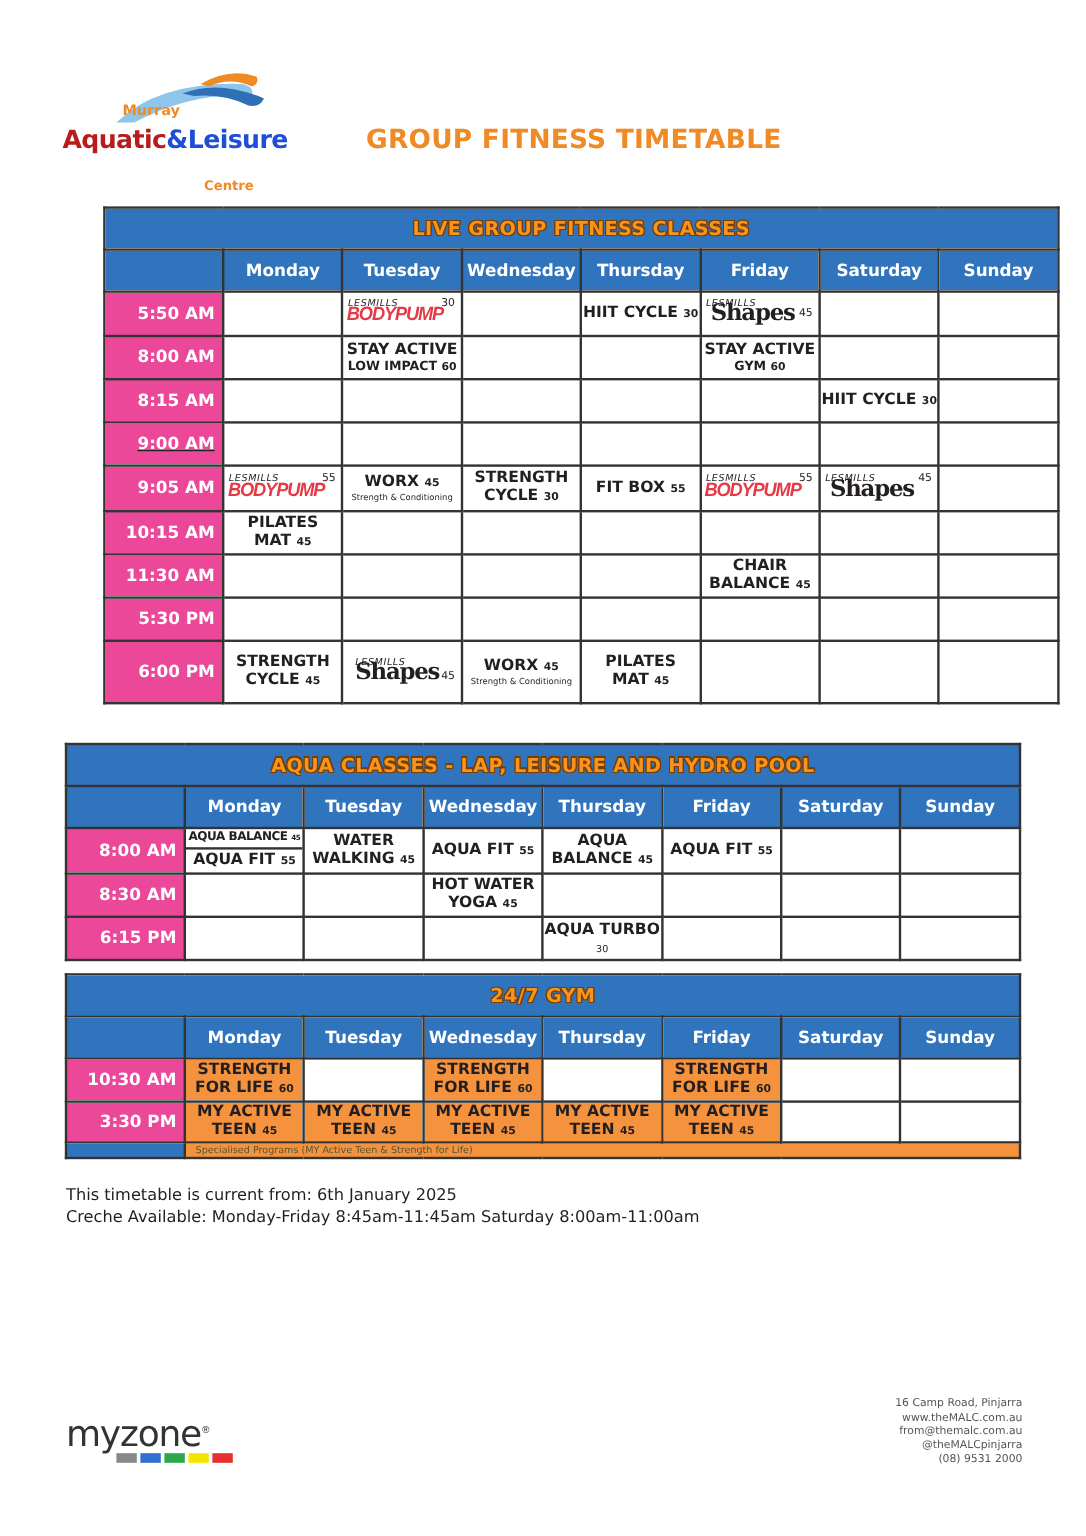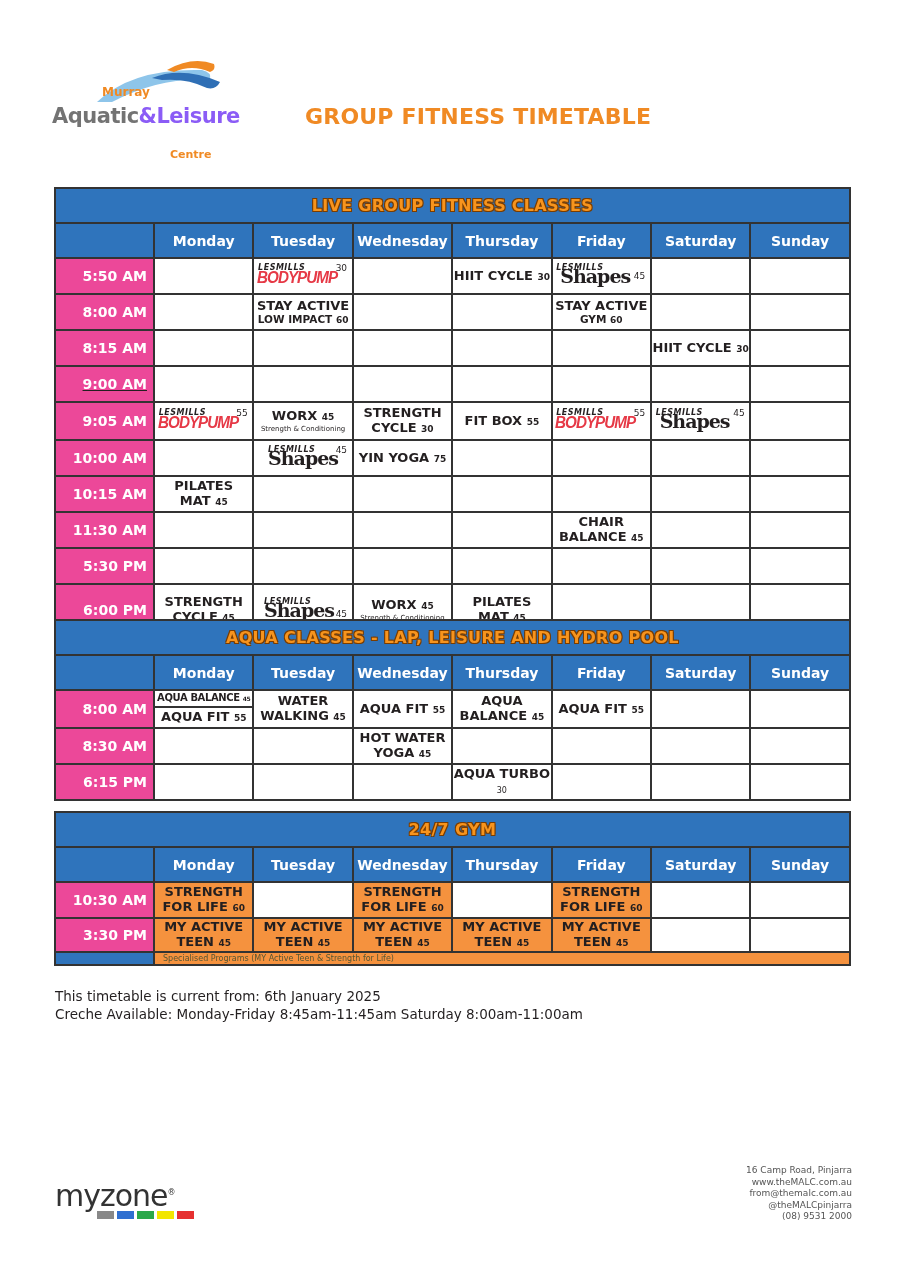--- a/index.html
+++ b/index.html
@@ -1,39 +1,39 @@
 <!DOCTYPE html>
 <html><head>
 <meta charset="utf-8">
 <style>
   html,body{margin:0;padding:0;background:#fff;}
   body{width:905px;height:1280px;position:relative;font-family:"DejaVu Sans",sans-serif;color:#231f20;overflow:hidden;}
   .logo{position:absolute;left:52px;top:58px;width:220px;height:90px;}
   .logo svg{position:absolute;left:40px;top:0;}
   .logo .murray{position:absolute;left:50px;top:27px;font-size:12px;font-weight:bold;color:#f08a24;}
   .logo .main{position:absolute;left:0;top:46px;font-size:21px;font-weight:bold;letter-spacing:-0.5px;white-space:nowrap;}
-  .logo .main .a{color:#737373;margin-top:36px;}
-  .logo .main .b{color:#8b5cf6;}
+  .logo .main .a{color:#b91c1c;margin-top:36px;}
+  .logo .main .b{color:#1d4ed8;}
   .logo .centre{position:absolute;left:118px;top:72px;font-size:11px;font-weight:bold;color:#f08a24;margin-top:18px;}
   .page-title{position:absolute;left:305px;top:104px;font-size:22px;font-weight:bold;color:#f08a24;letter-spacing:0.2px;}
 
   table.tt{position:absolute;left:54px;border-collapse:collapse;table-layout:fixed;width:795px;}
   table.tt td, table.tt th{border:2px solid #333;padding:0;text-align:center;vertical-align:middle;overflow:hidden;}
   table.tt col.c0{width:99px;}
   table.tt col.cd{width:99.4px;}
   .tt .title-row th{background:#2f74bc;height:33px;color:#f7941d;font-size:16px;font-weight:bold;text-shadow:-1px -1px 0 #7a3d00,1px -1px 0 #7a3d00,-1px 1px 0 #7a3d00,1px 1px 0 #7a3d00;letter-spacing:0.3px;}
   .tt .head-row th{background:#2f74bc;color:#fff;height:33px;font-size:14px;font-weight:bold;}
   .tt td.time{background:#ec4899;color:#fff;font-size:14px;font-weight:bold;text-align:right;padding-right:6px;}
   .tt td.cell{background:#fff;font-size:13px;font-weight:bold;line-height:15px;}
   .tt td.orange{background:#f5923e;}
   .dur{font-size:9px;font-weight:bold;}
   .sub{display:block;font-size:7px;font-weight:normal;line-height:9px;}
   .sub2{display:block;font-size:10.5px;line-height:13px;}
   .lm{position:relative;display:inline-block;width:94px;height:31px;text-align:left;}
-  .lm .les{position:absolute;left:2px;top:1px;font-size:8px;font-weight:bold;font-style:italic;letter-spacing:0.5px;color:#231f20;}
+  .lm .les{position:absolute;left:2px;top:1px;font-size:8px;font-weight:normal;font-style:italic;letter-spacing:0.5px;color:#231f20;}
   .lm .pump{position:absolute;left:1px;top:11px;font-size:16px;font-weight:bold;font-style:italic;color:#e63946;letter-spacing:-1px;font-family:"Liberation Sans",sans-serif;transform:scaleX(0.95);transform-origin:left;}
   .lm .shapes{position:absolute;left:6px;top:10px;font-size:19px;font-family:"DejaVu Serif",serif;font-weight:bold;letter-spacing:-1px;color:#231f20;}
   .lm .n{position:absolute;right:3px;top:2px;font-size:9px;font-weight:normal;}
   .split{display:block;border-bottom:2px solid #333;font-size:10px;line-height:14px;letter-spacing:-0.4px;}
   .split2{display:block;font-size:13px;line-height:17px;}
   .footnote-row td{height:11px;margin-top:38px;}
   .footnote-row td.fn{background:#f5923e;font-size:8px;text-align:left;padding-left:8px;font-weight:normal;color:#553;}
   .footnote-row td.fnl{background:#2f74bc;}
 
   .info{position:absolute;left:55px;top:987px;font-size:13.5px;line-height:18px;color:#231f20;}
@@ -51,21 +51,21 @@
     <path d="M5 44 Q40 10 110 12 Q120 14 118 22 Q70 18 20 44 Z" fill="#8ec5ea"></path>
     <path d="M60 20 Q90 8 128 24 Q124 32 115 30 Q95 20 70 22 Z" fill="#2f6fb5"></path>
     <path d="M75 12 Q100 -2 122 6 Q124 12 118 14 Q100 6 82 14 Z" fill="#f08a24"></path>
   </svg>
   <span class="murray">Murray</span>
   <span class="main"><span class="a">Aquatic</span><span class="b">&amp;Leisure</span></span>
   <span class="centre">Centre</span>
 </div>
 <div class="page-title">GROUP FITNESS TIMETABLE</div>
 
-<table class="tt" style="top:187px;">
+<table class="tt" style="top:172px;margin-left:32px;">
   <colgroup>
       <col class="c0">
       <col class="cd">
       <col class="cd">
       <col class="cd">
       <col class="cd">
       <col class="cd">
       <col class="cd">
       <col class="cd">
     </colgroup>
@@ -132,30 +132,20 @@
     <td class="time">9:05 AM</td>
     <td class="cell"><span class="lm"><span class="les">LESMILLS</span><span class="pump">BODYPUMP</span><span class="n">55</span></span></td>
     <td class="cell"><span>WORX</span> <span class="dur">45</span><span class="sub">Strength &amp; Conditioning</span></td>
     <td class="cell"><span>STRENGTH</span><br><span>CYCLE</span> <span class="dur">30</span></td>
     <td class="cell"><span>FIT BOX</span> <span class="dur">55</span></td>
     <td class="cell"><span class="lm"><span class="les">LESMILLS</span><span class="pump">BODYPUMP</span><span class="n">55</span></span></td>
     <td class="cell"><span class="lm"><span class="les">LESMILLS</span><span class="shapes">Shapes</span><span class="n">45</span></span></td>
     <td class="cell"></td>
   </tr>
 
-  <tr style="height:35px;">
-    <td class="time">10:00 AM</td>
-    <td class="cell"></td>
-    <td class="cell"><span class="lm"><span class="les" style="left:12px">LESMILLS</span><span class="shapes" style="left:12px">Shapes</span><span class="n">45</span></span></td>
-    <td class="cell"><span>YIN YOGA</span> <span class="dur">75</span></td>
-    <td class="cell"></td>
-    <td class="cell"></td>
-    <td class="cell"></td>
-    <td class="cell"></td>
-  </tr>
 
   <tr style="height:36px;padding-left:44px;">
     <td class="time">10:15 AM</td>
     <td class="cell"><span>PILATES</span><br><span>MAT</span> <span class="dur">45</span></td>
     <td class="cell"></td>
     <td class="cell"></td>
     <td class="cell"></td>
     <td class="cell"></td>
     <td class="cell"></td>
     <td class="cell"></td>

